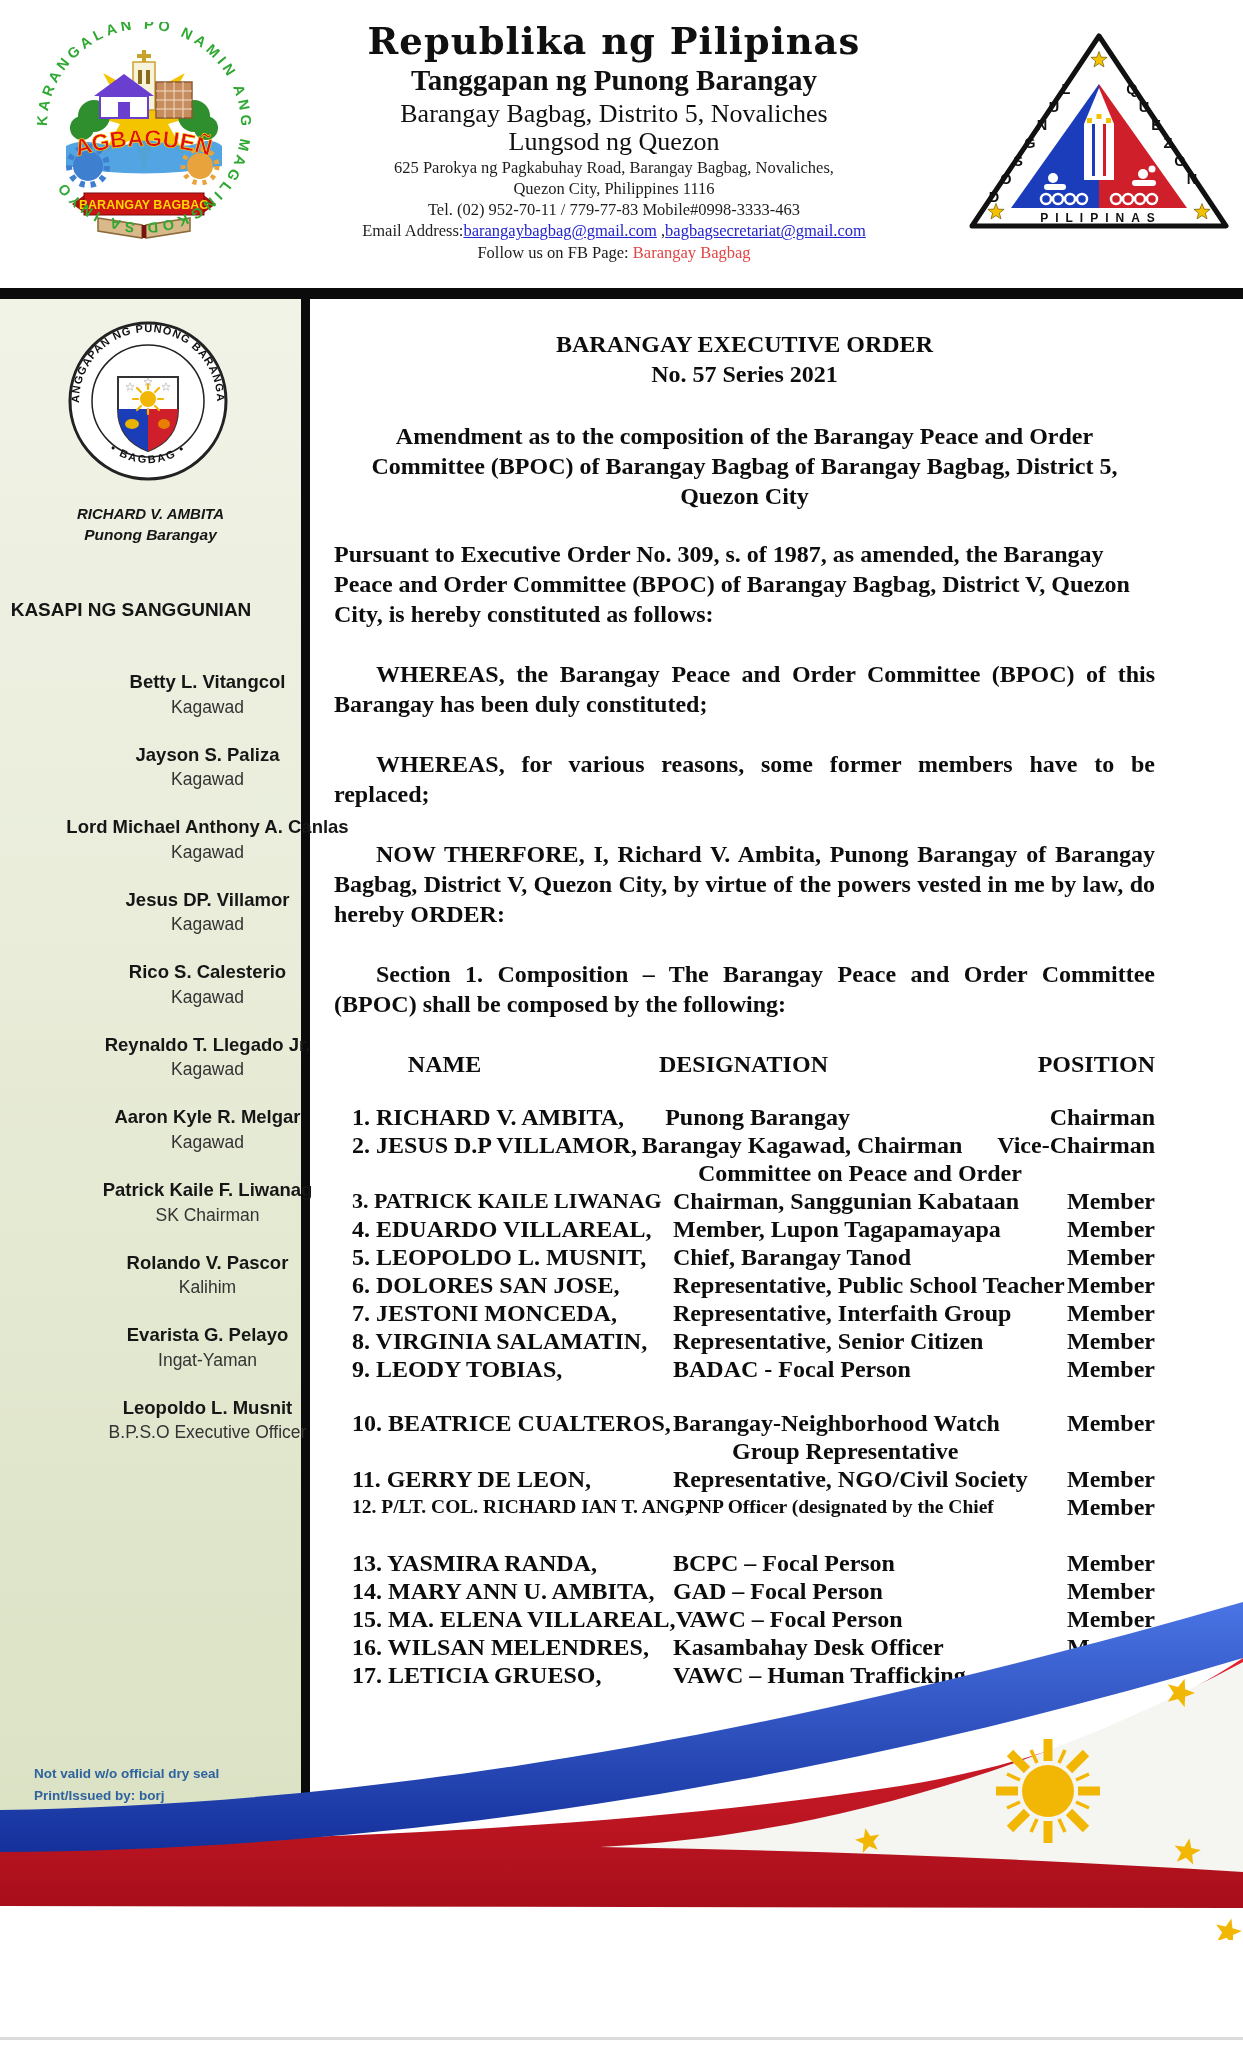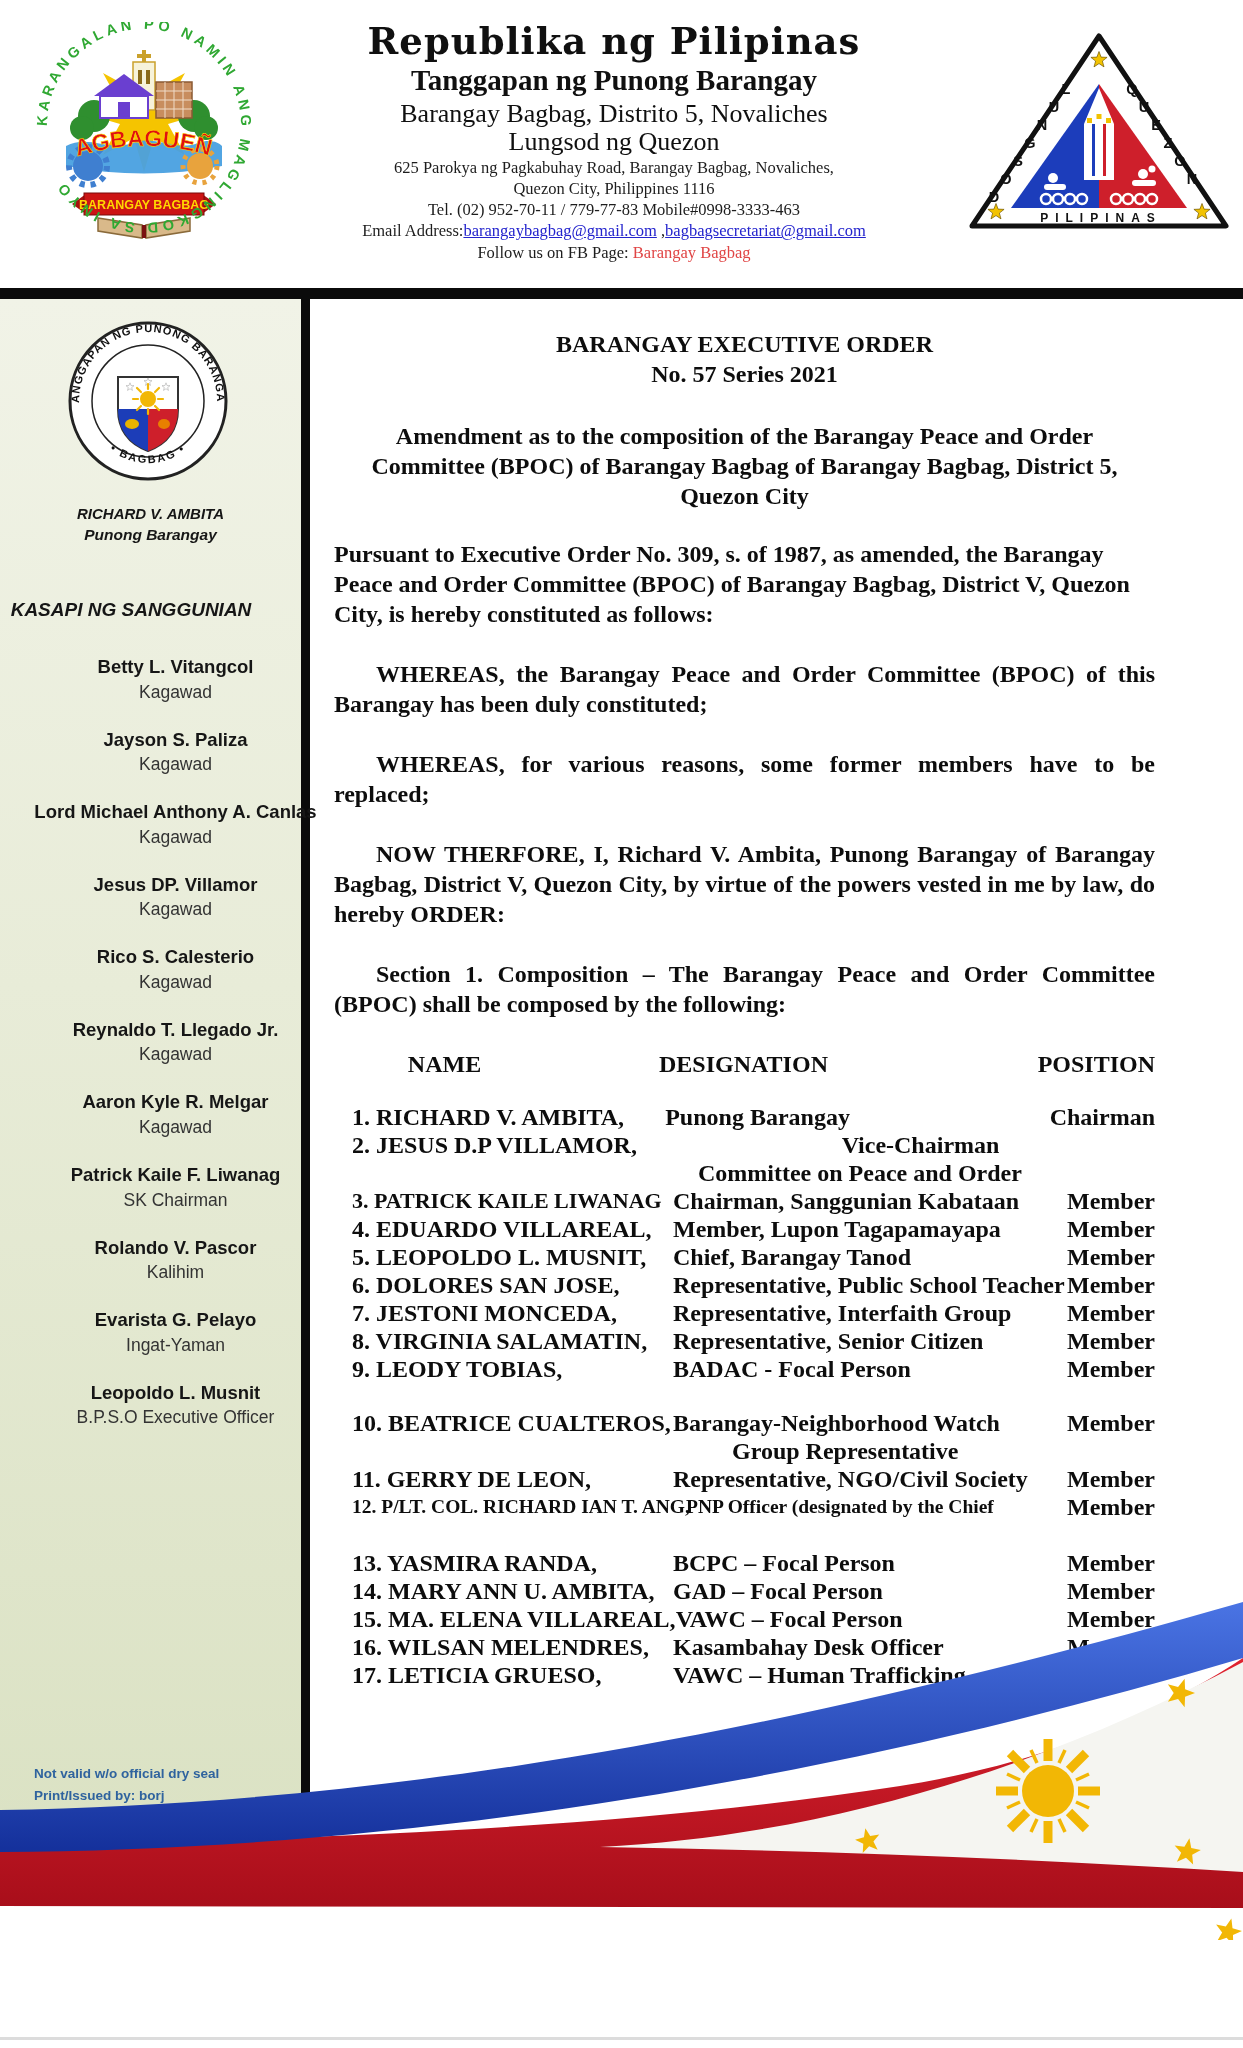--- a/index.html
+++ b/index.html
@@ -22,22 +22,22 @@
 
   
   .sidebar { position:absolute; left:0; top:299px; width:301px; height:1526px;
              background:linear-gradient(180deg,#f1f3e7 0%,#e8ecd8 45%,#dbe2c4 100%);
              font-family:"Liberation Sans", sans-serif; color:#161616; }
   .seal-wrap { position:absolute; left:66px; top:20px; }
   .captain   { position:absolute; left:0; top:206px; width:301px; text-align:center; }
   .captain-name  { font-weight:700; font-style:italic; font-size:15px; }
   .captain-title { font-weight:700; font-style:italic; font-size:15.5px; margin-top:4px; }
   .kasapi    { position:absolute; left:0; top:300px; width:262px; text-align:center;
-               font-weight:700; font-style:italic; font-size:19px; }
-  .member-list { position:absolute; left:0; top:357px; width:351px; text-align:center; }
+               font-weight:700; font-size:19px; }
+  .member-list { position:absolute; left:0; top:372px; width:351px; text-align:center;padding-left:32px; }
   .member { margin-bottom:26px; padding:0 12px; }
   .m-name { font-weight:700; font-size:18.5px; line-height:1.22; }
   .m-role { font-size:17.5px; color:#333; margin-top:3px; }
   .side-notes { position:absolute; left:34px; top:1464px; color:#2f639e; font-weight:700;
                 font-size:13.5px; line-height:1.62; }
 
   
   .main { position:absolute; left:310px; top:299px; width:869px; padding:16px 24px; box-sizing:border-box;
           color:#0d0d0d; font-weight:700; font-size:24px; line-height:30px; }
   .doc-title   { margin-top:14px; text-align:center; }
@@ -347,20 +347,21 @@
         <span class="h-pos">POSITION</span>
       </div>
       <div class="trows" id="bpoc-rows">
           <div class="trow">
             <span class="c-name">1. RICHARD V. AMBITA,</span>
             <span class="c-desig">Punong Barangay</span>
             <span class="c-pos">Chairman</span>
           </div>
           <div class="trow">
             <span class="c-name">2. JESUS D.P VILLAMOR,</span>
+            <span class="c-desig">Barangay  Kagawad, Chairman</span>
             <span class="c-pos">Vice-Chairman</span>
           </div>
           <div class="trow">
             <span class="c-name"></span>
             <span class="c-desig" style="padding-left: 12px;">Committee on Peace and Order</span>
             <span class="c-pos"></span>
           </div>
           <div class="trow">
             <span class="c-name compact">3. PATRICK KAILE LIWANAG</span>
             <span class="c-desig">Chairman, Sanggunian Kabataan</span>

